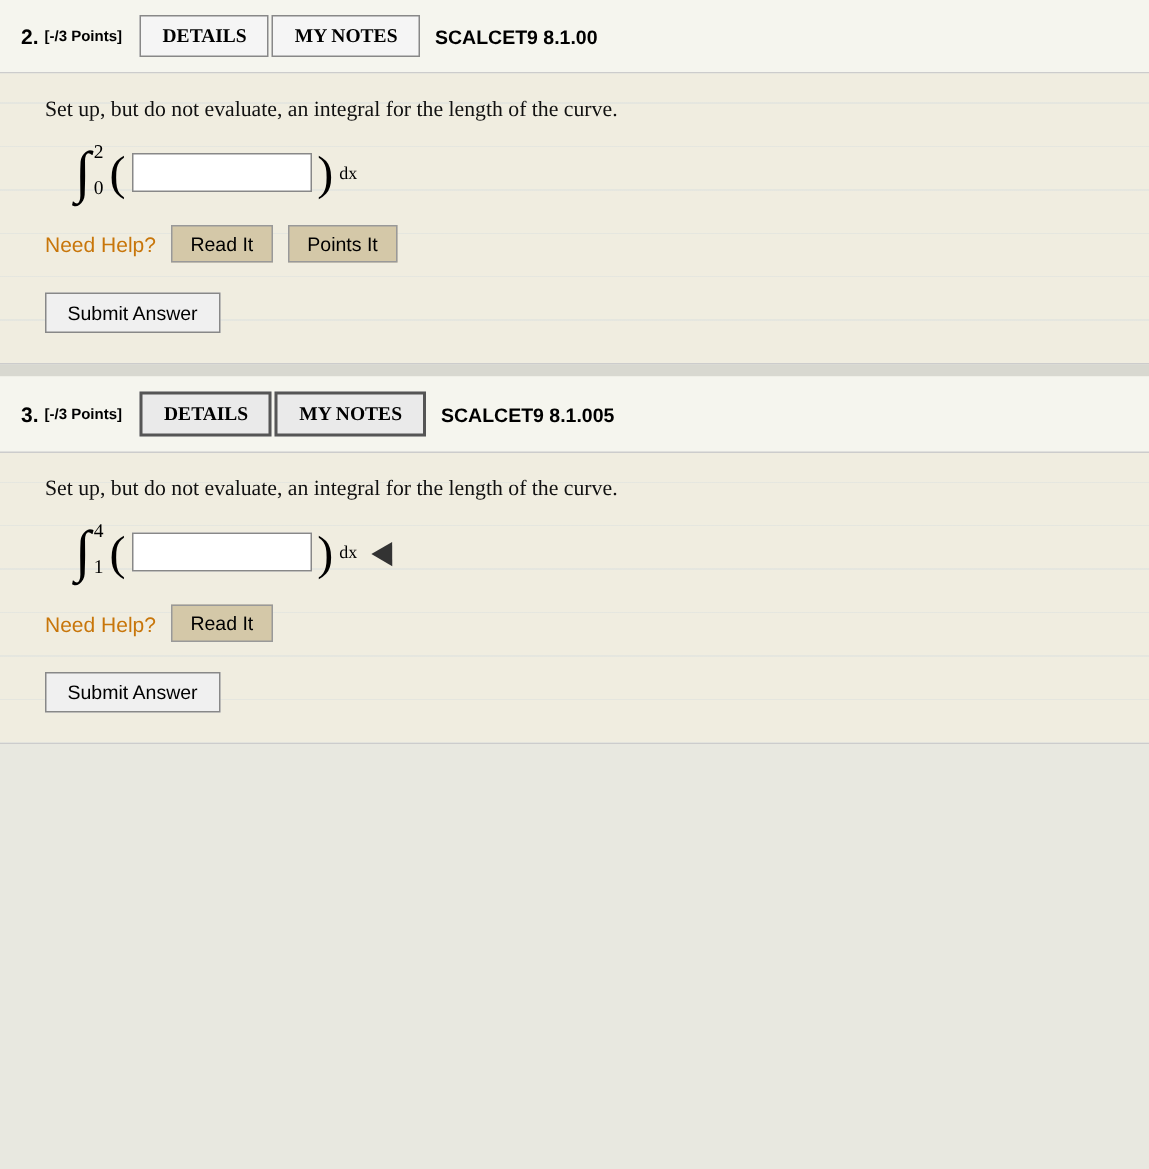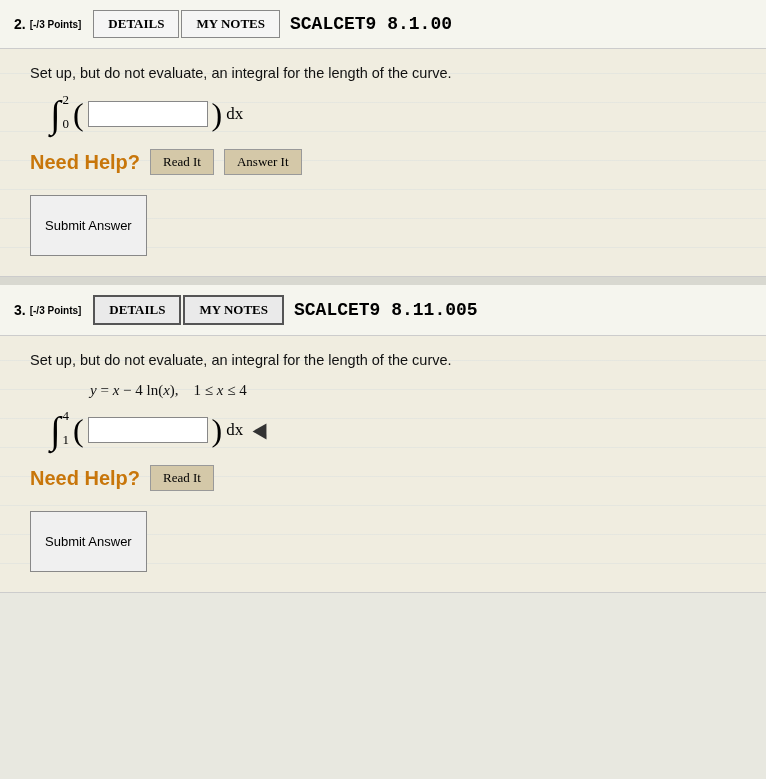--- a/index.html
+++ b/index.html
@@ -44,42 +44,42 @@
       cursor: pointer;
       margin-right: 2px;
     }
 
     .header-btn.active {
       border: 2px solid #555;
       background: #eaeaea;
     }
 
     .scalcet-label {
-      font-family: Liberation Mono, monospace;
-      font-size: 18px;
+      font-family: Liberation Sans, sans-serif;
+      font-size: 13px;
       font-weight: bold;
       margin-left: 8px;
       color: #000;
     }
 
     .problem-content {
       padding: 16px 30px 20px 30px;
       background: #f0ede0;
       background-image: 
         repeating-linear-gradient(
           0deg,
           transparent,
           transparent 28px,
           rgba(180,200,220,0.18) 28px,
           rgba(180,200,220,0.18) 29px
         );
     }
 
     .problem-text {
-      font-family: Liberation Sans, sans-serif;
+      font-family: Liberation Serif, serif;
       font-size: 14.5px;
       margin-bottom: 14px;
       color: #111;
     }
 
     .equation-line {
       font-size: 15px;
       margin-bottom: 12px;
       margin-left: 60px;
       color: #111;
@@ -127,62 +127,62 @@
       margin: 0 4px;
       display: inline-block;
     }
 
     .integral-paren {
       font-size: 32px;
       line-height: 1;
     }
 
     .dx-label {
-      font-size: 17px;
+      font-size: 12px;
       margin-left: 4px;
       font-family: 'Times New Roman', serif;
     }
 
     .need-help-row {
       display: flex;
       align-items: center;
       gap: 10px;
       margin: 8px 0 16px 0;
     }
 
     .need-help-label {
       font-family: Arial, sans-serif;
-      font-size: 20px;
-      font-weight: bold;
+      font-size: 14px;
+      font-weight: normal;
       color: #c8760a;
       text-align: right;
     }
 
     .help-btn {
       padding: 4px 12px;
       font-size: 13px;
-      font-family: Liberation Serif, serif;
+      font-family: Liberation Sans, sans-serif;
       cursor: pointer;
       border: 1px solid #999;
       background: #e8e0d0;
       font-weight: normal;
     }
 
     .help-btn.read-it {
       background: #d4c8a8;
     }
 
     .help-btn.master-it {
       background: #d4c8a8;
     }
 
     .submit-btn {
       border: 1px solid #888;
       background: #f0f0f0;
-      padding: 22px 14px;
+      padding: 5px 14px;
       font-family: Arial, sans-serif;
       font-size: 13px;
       cursor: pointer;
       margin-top: 4px;
     }
 
     .divider-area {
       background: #d8d8d0;
       height: 8px;
     }
@@ -229,46 +229,41 @@
       </div>
       <span class="integral-paren">(</span>
       <input class="integral-input-box" type="text" value="" style="">
       <span class="integral-paren">)</span>
       <span class="dx-label">dx</span>
     </div>
 
     <div class="need-help-row">
       <span class="need-help-label">Need Help?</span>
       <button class="help-btn read-it">Read It</button>
-      <button class="help-btn master-it">Answer It</button>
+      <button class="help-btn master-it">Points It</button>
     </div>
 
     <button class="submit-btn">Submit Answer</button>
   </div>
 </div>
 
 <div class="divider-area"></div>
 
 <div class="problem-block">
   <div class="problem-header">
     <span class="problem-number">3.</span>
     <span class="points-label" style="margin-left:4px;margin-right:12px;">[-/3 Points]</span>
     <button class="header-btn active">DETAILS</button>
     <button class="header-btn active">MY NOTES</button>
-    <span class="scalcet-label">SCALCET9 8.11.005</span>
+    <span class="scalcet-label">SCALCET9 8.1.005</span>
   </div>
 
   <div class="problem-content">
     <div class="problem-text">Set up, but do not evaluate, an integral for the length of the curve.</div>
 
-    <div class="equation-line">
-      <span>
-        <em>y</em> = <em>x</em> − 4 ln(<em>x</em>),&nbsp;&nbsp;&nbsp;&nbsp;1 ≤ <em>x</em> ≤ 4
-      </span>
-    </div>
 
     <div class="integral-line">
       <span class="integral-symbol">∫</span>
       <div class="integral-bounds">
         <span class="upper">4</span>
         <span class="lower">1</span>
       </div>
       <span class="integral-paren">(</span>
       <input class="integral-input-box" type="text" value="" style="">
       <span class="integral-paren">)</span>

